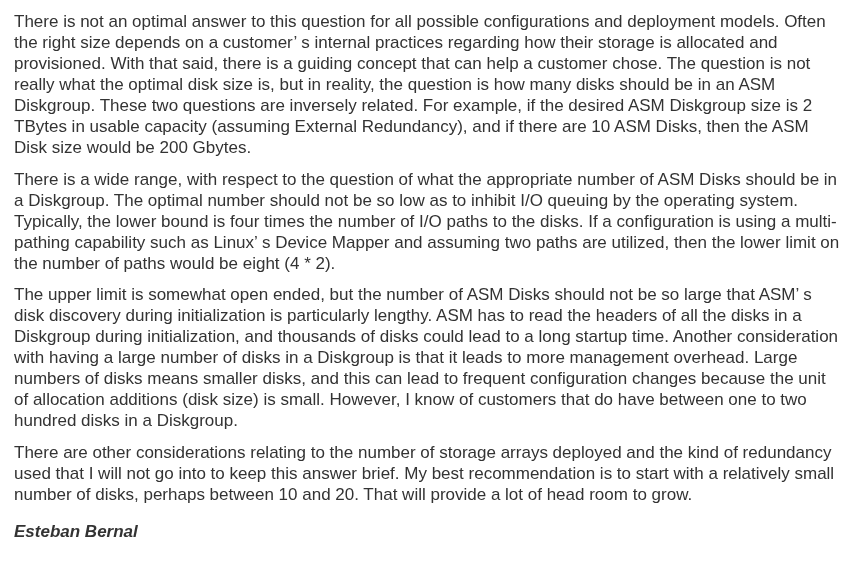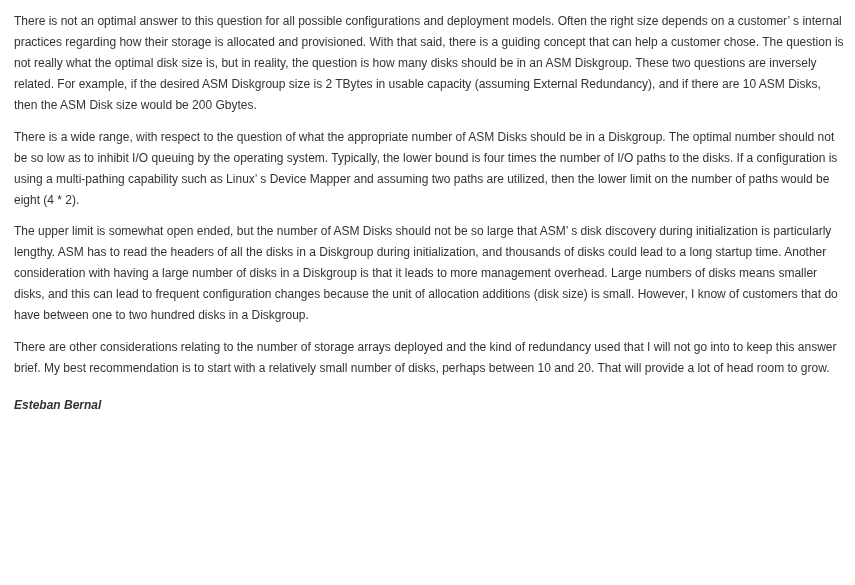--- a/index.html
+++ b/index.html
@@ -12,21 +12,21 @@
       height: 585px;
       overflow: hidden;
       font-family: "Liberation Sans", "DejaVu Sans", sans-serif;
       color: #333333;
     }
     .doc {
       position: absolute;
       left: 14px;
       top: 11px;
       width: 830px;
-      font-size: 12px;
+      font-size: 17px;
       line-height: 21px;
       letter-spacing: 0px;
     }
     .doc p {
       margin: 0 0 10.5px 0;
       padding: 0;
     }
     .sig {
       font-weight: bold;
       font-style: italic;

